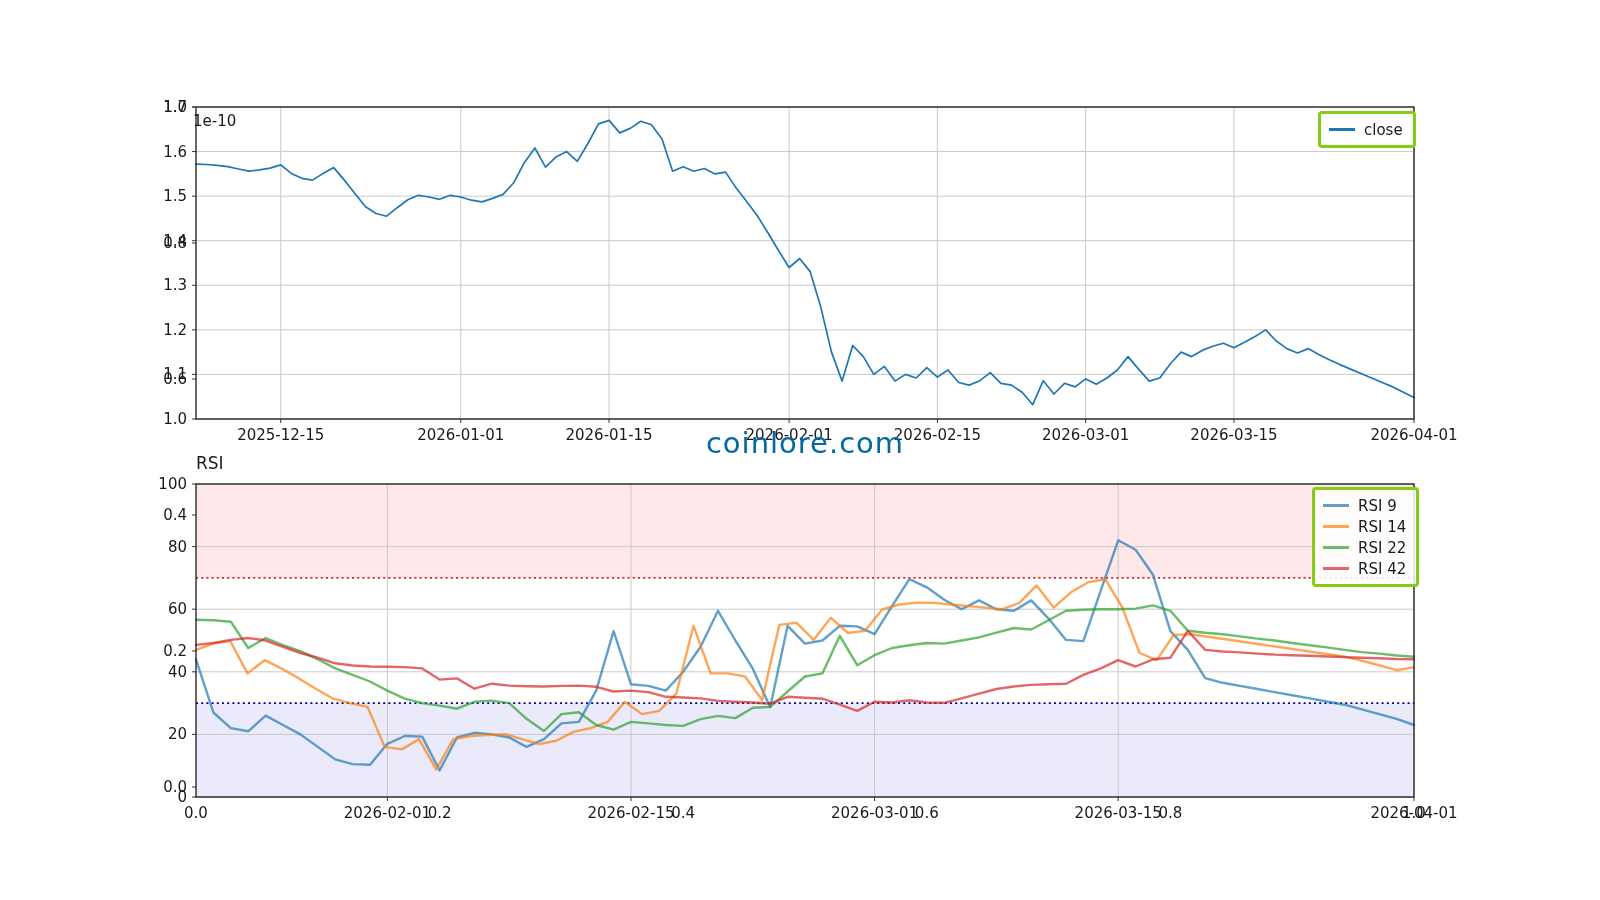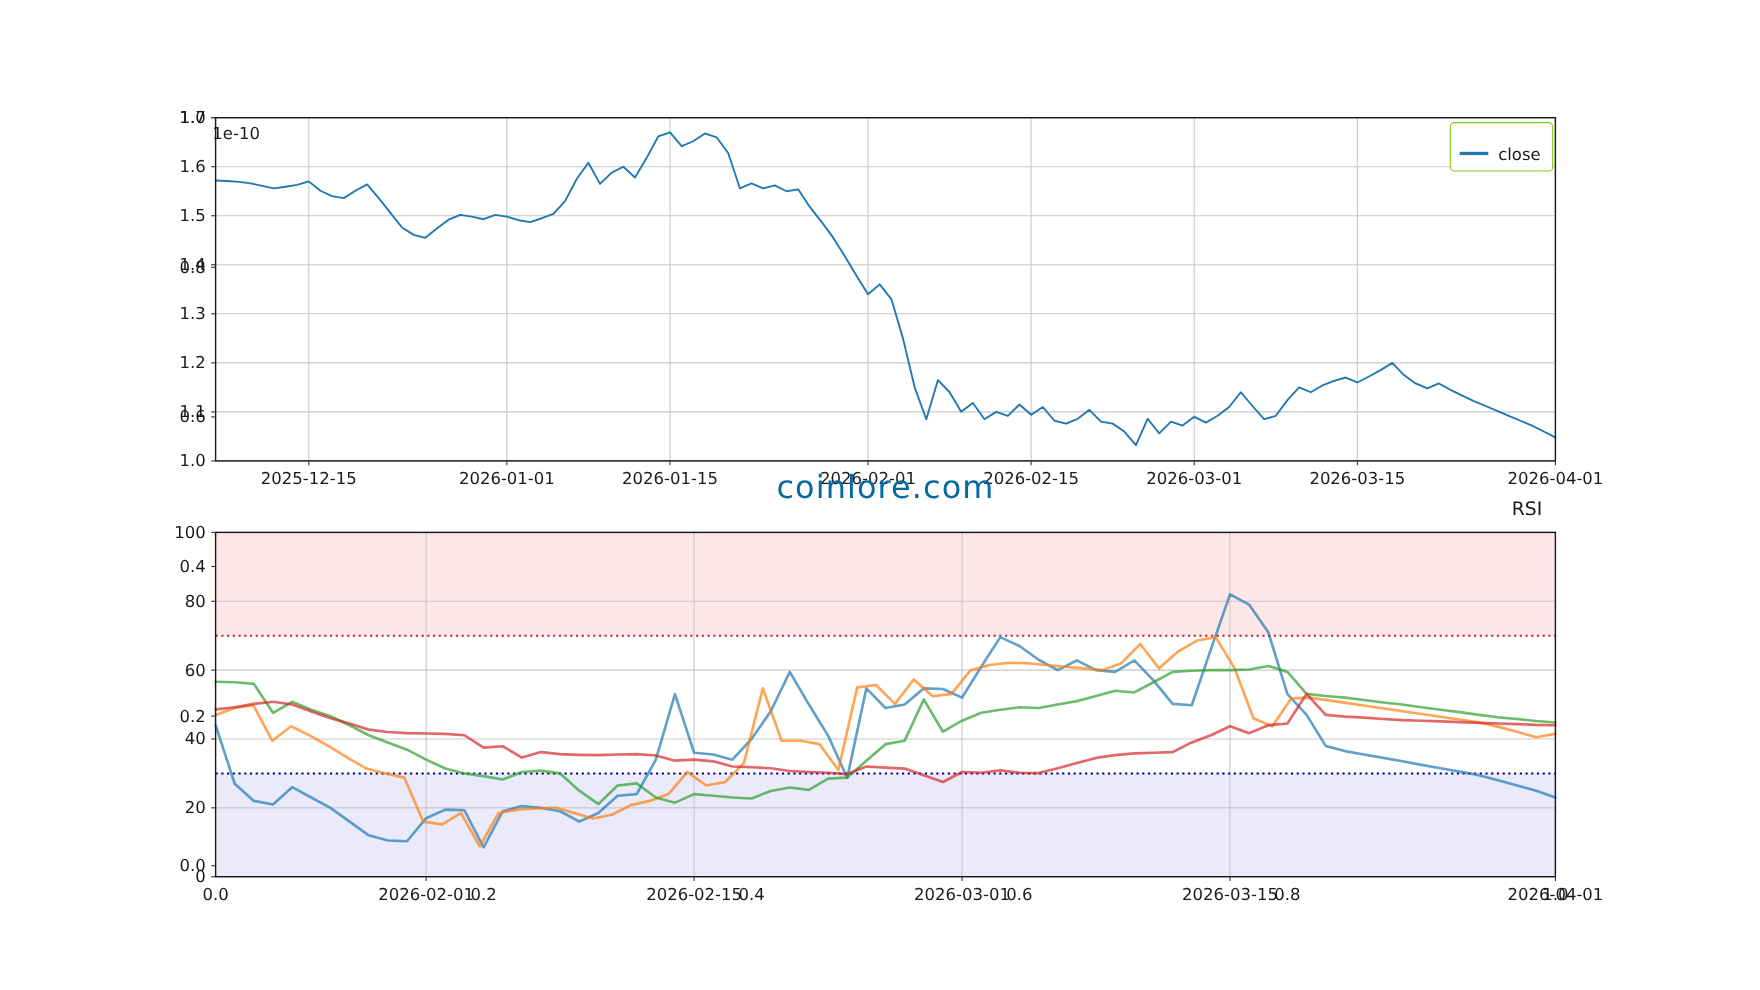--- a/index.html
+++ b/index.html
@@ -2,24 +2,24 @@
 <html><head>
 <meta charset="utf-8">
 <style>
   html,body{margin:0;padding:0;background:#ffffff;}
   .fig{position:relative;width:1600px;height:900px;background:#ffffff;overflow:hidden;
        font-family:"DejaVu Sans","Liberation Sans",sans-serif;color:#1a1a1a;}
   svg text{font-family:"DejaVu Sans","Liberation Sans",sans-serif;font-size:15px;fill:#1a1a1a;}
   .offset-label{position:absolute;left:193px;top:84px;font-size:15px;margin-top:28px;}
   .watermark{position:absolute;left:196px;top:426px;width:1218px;text-align:center;
              font-size:29px;color:#0369a1;letter-spacing:1px;z-index:5;}
-  .rsi-title{position:absolute;left:184px;top:453px;width:1218px;text-align:right;
+  .rsi-title{position:absolute;left:196px;top:453px;width:1218px;text-align:left;
              font-size:17px;z-index:4;}
-  .legend{position:absolute;background:rgba(255,255,255,0.85);border:1px solid #84cc16;
-          border-radius:4px;padding:17px 10px 5px 8px;z-index:6;font-size:15px;}
+  .legend{position:absolute;background:rgba(255,255,255,0.85);border:3px solid #84cc16;
+          border-radius:4px;padding:5px 10px 5px 8px;z-index:6;font-size:15px;}
   .legend-top{top:111px;left:1318px;}
   .legend-rsi{top:487px;left:1312px;}
   .legend-row{display:flex;align-items:center;gap:9px;height:21px;}
   .swatch{width:26px;height:3px;flex:0 0 26px;}
 </style>
 </head>
 <body>
 
 <div class="fig">
   <svg id="plot" width="1600" height="900" viewBox="0 0 1600 900">
@@ -141,13 +141,31 @@
 
   <div class="rsi-title">RSI</div>
 
   <div class="legend legend-top">
     <div class="legend-row">
       <span class="swatch" style="background: rgb(31, 119, 180); height: 2.5px;"></span>
       <span>close</span>
     </div>
   </div>
 
+  <div class="legend legend-rsi">
+    <div class="legend-row">
+      <span class="swatch" style="background: rgb(31, 119, 180); opacity: 0.7;"></span>
+      <span>RSI 9</span>
+    </div>
+    <div class="legend-row">
+      <span class="swatch" style="background: rgb(255, 127, 14); opacity: 0.7;"></span>
+      <span>RSI 14</span>
+    </div>
+    <div class="legend-row">
+      <span class="swatch" style="background: rgb(44, 160, 44); opacity: 0.7;"></span>
+      <span>RSI 22</span>
+    </div>
+    <div class="legend-row">
+      <span class="swatch" style="background: rgb(214, 39, 40); opacity: 0.7;"></span>
+      <span>RSI 42</span>
+    </div>
+  </div>
 </div>
 
 </body></html>

